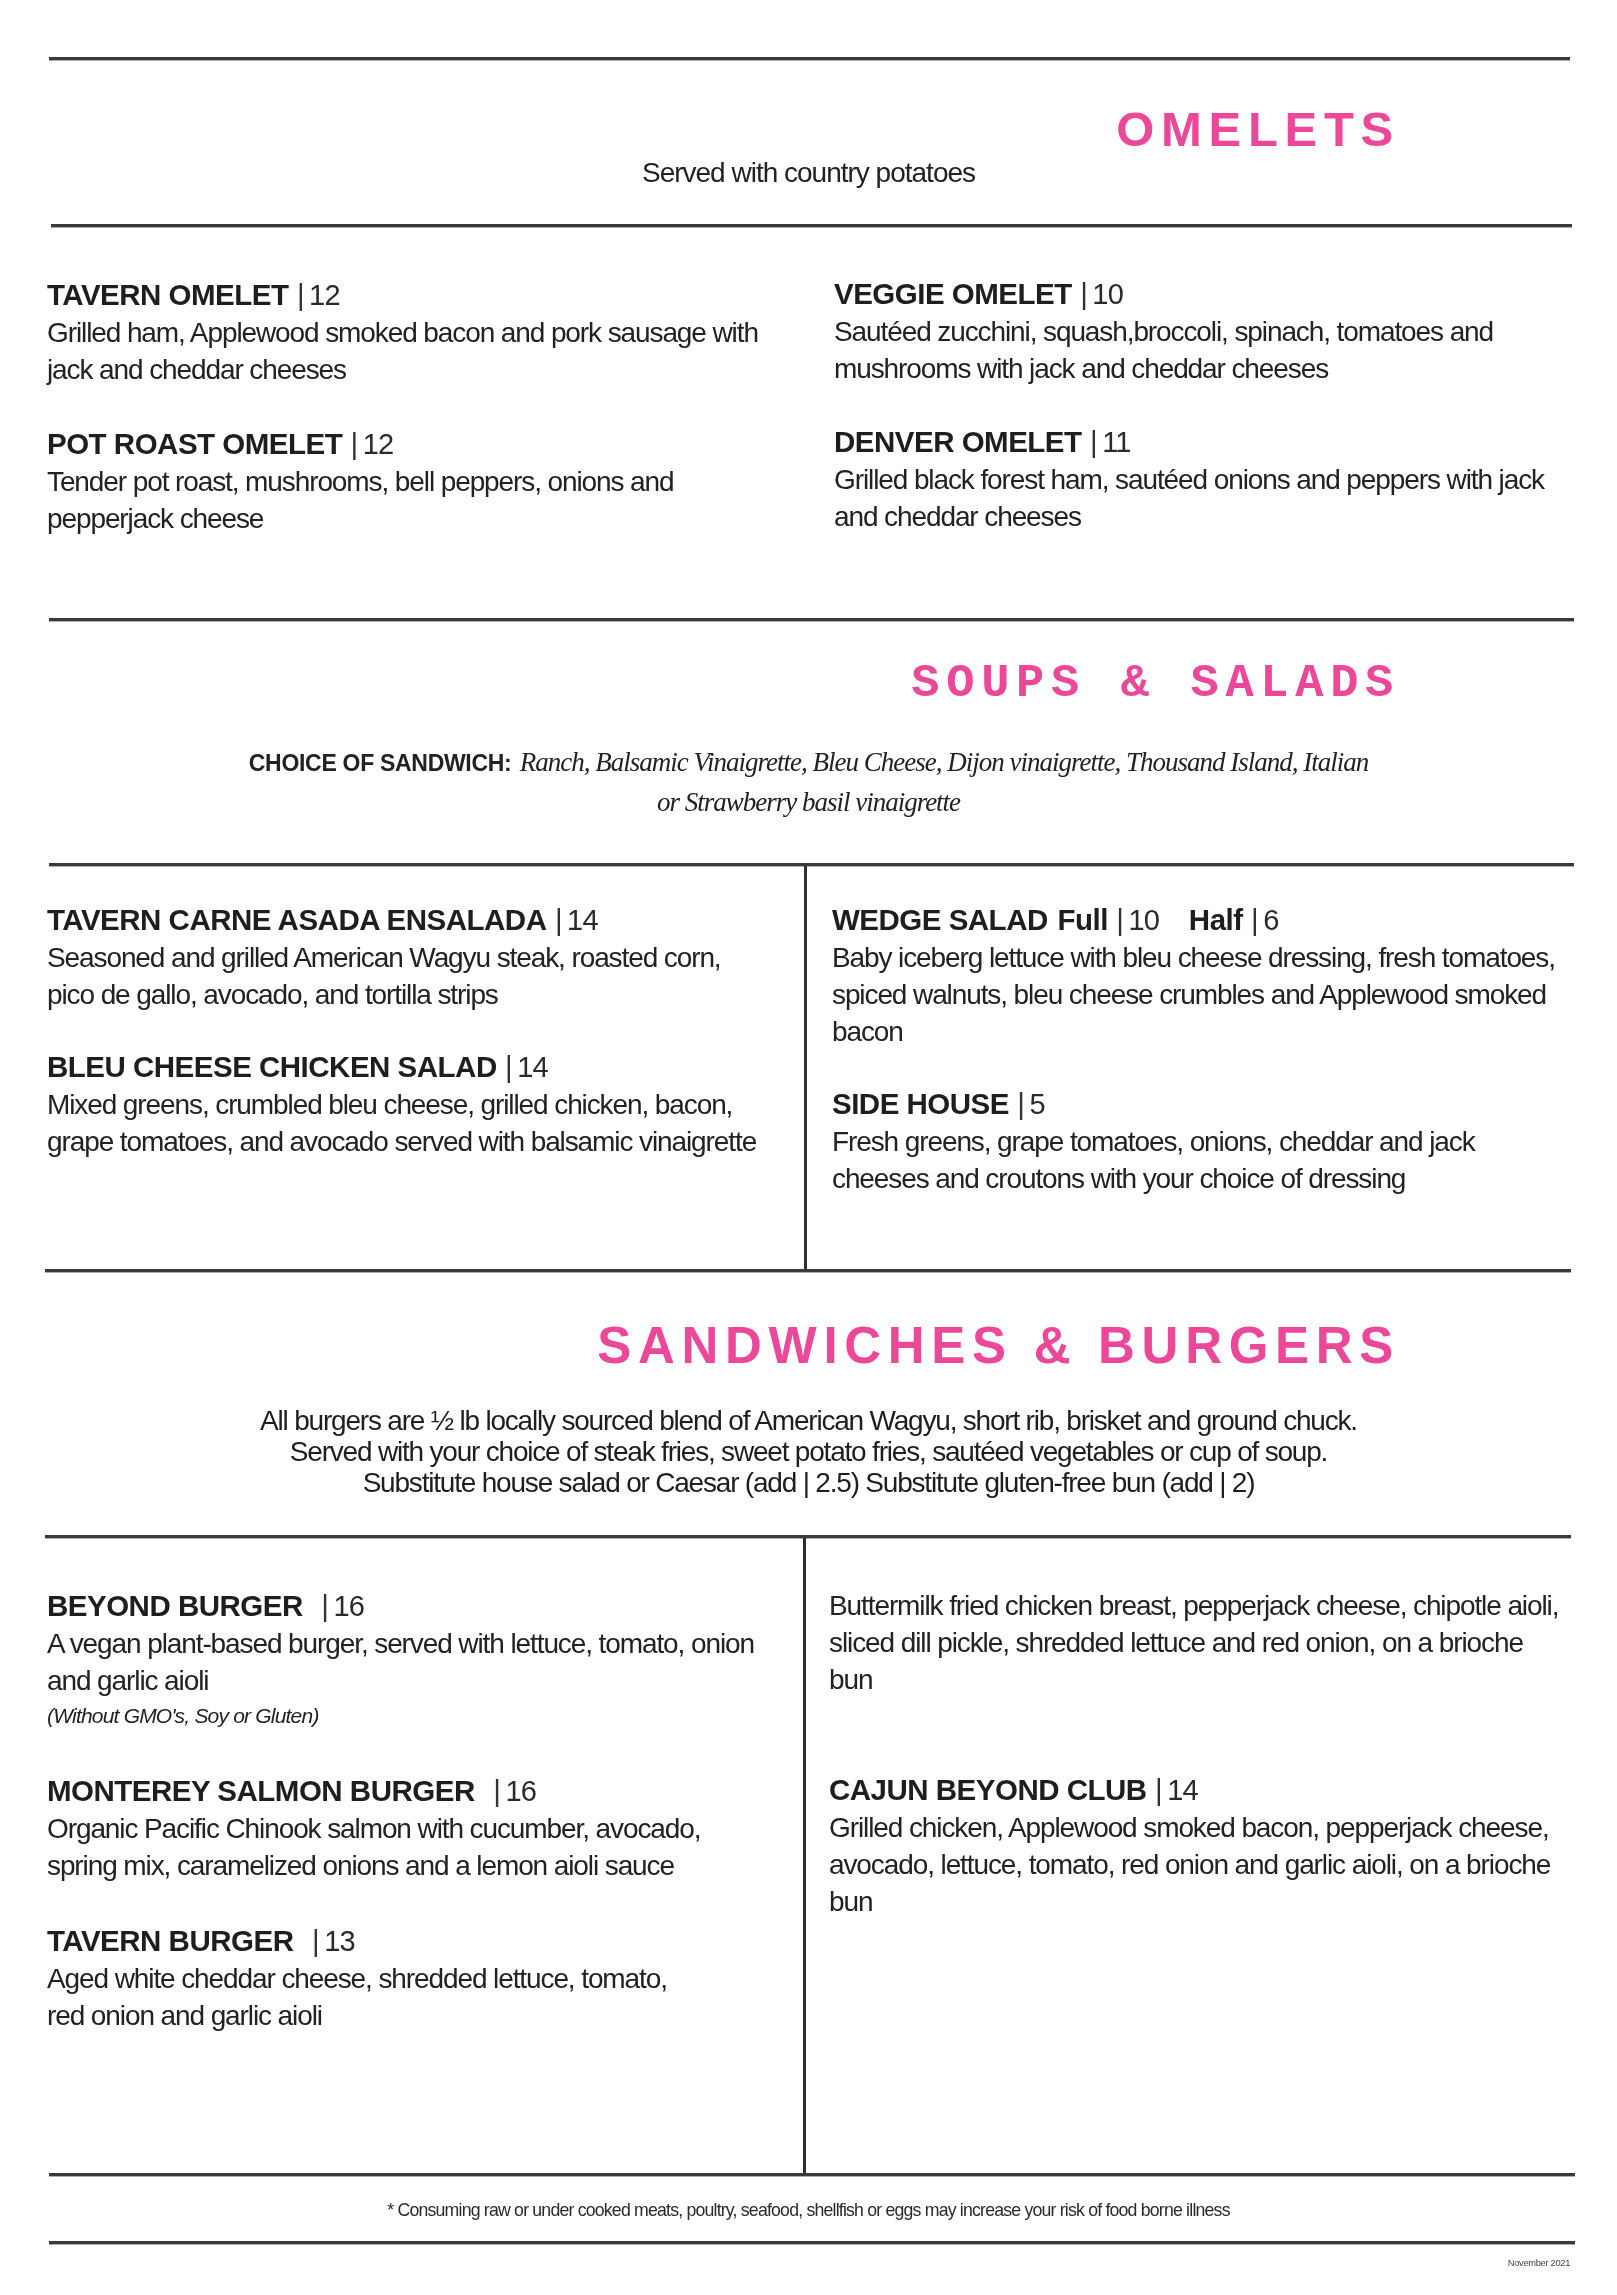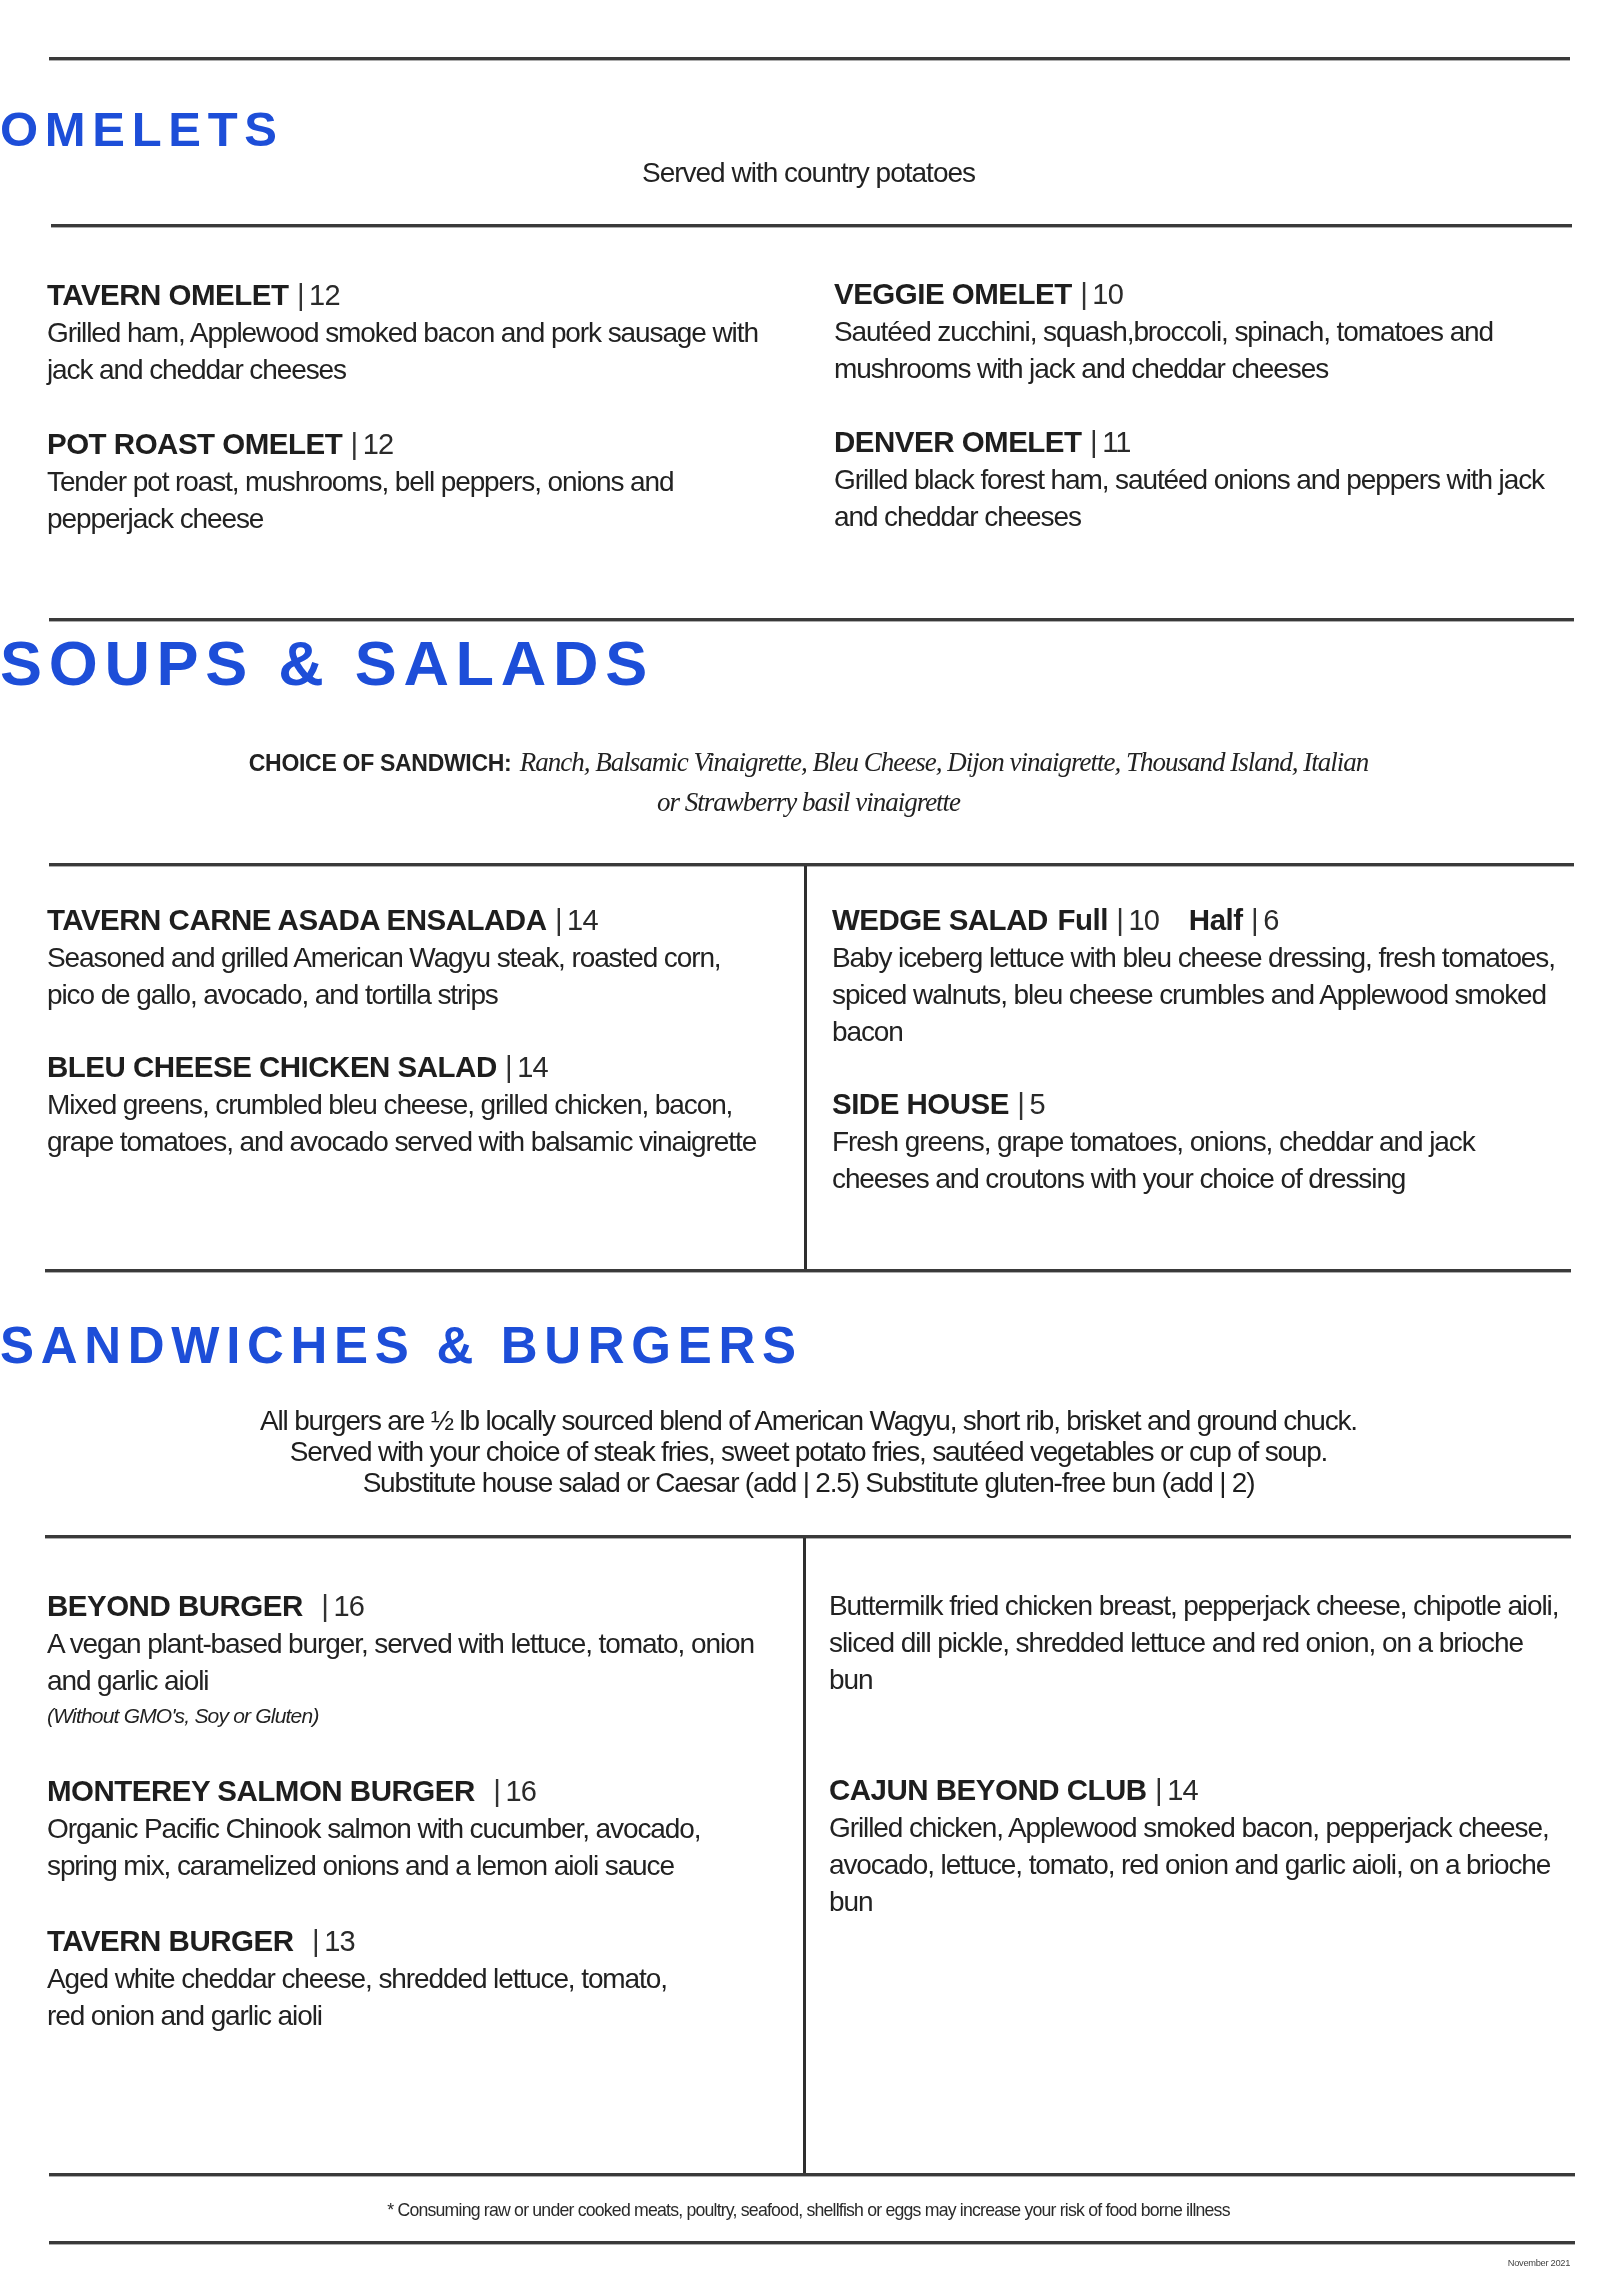--- a/index.html
+++ b/index.html
@@ -6,22 +6,22 @@
   body {
     width: 1617px; height: 2295px; position: relative; overflow: hidden;
     font-family: "Liberation Sans", sans-serif; color: #1f1f1f;
   }
   .hr {
     position: absolute; height: 3.4px; background: #3a3a3a;
     box-shadow: 0 0.8px 0 #9a9a9a;
   }
   .vr { position: absolute; width: 2.5px; background: #2e2e2e; }
   .section-title {
-    position: absolute; left: 0; width: 1400px; text-align: left;
-    font-weight: bold; letter-spacing: 6.7px; color: #1d4ed8;
+    position: absolute; left: 0; width: 1400px; text-align: right;
+    font-weight: bold; letter-spacing: 6.7px; color: #ec4899;
   }
   .subtitle {
     position: absolute; left: 0; width: 1617px; text-align: center;
     font-size: 28px; color: #222; letter-spacing: -1px;
   }
   .item { position: absolute; width: 716px; }
   .item-name {
     font-size: 29.5px; font-weight: bold; color: #1e1e1e;
     letter-spacing: -0.5px; line-height: 37px; white-space: nowrap;
   }
@@ -71,21 +71,21 @@
 <div class="item" style="left:834px; top:275px;">
   <div class="item-name"><span>VEGGIE OMELET</span><span class="sep">|</span><span class="price">10</span></div>
   <div class="item-desc" style="width:674px;">Sautéed zucchini, squash,broccoli, spinach, tomatoes and mushrooms with jack and cheddar cheeses</div>
 </div>
 <div class="item" style="left:834px; top:423px;">
   <div class="item-name"><span>DENVER OMELET</span><span class="sep">|</span><span class="price">11</span></div>
   <div class="item-desc" style="width:724px;">Grilled black forest ham, sautéed onions and peppers with jack and cheddar cheeses</div>
 </div>
 
 <div class="hr" style="left:49px; width:1525px; top:618px;"></div>
-<div class="section-title" style="top:627px; font-size:63px;">SOUPS &amp; SALADS</div>
+<div class="section-title" style="top:657px; font-size:47px;font-family:Liberation Mono, monospace;">SOUPS &amp; SALADS</div>
 <div class="dressings" style="top:743px;">
   <div><span class="label">CHOICE OF SANDWICH:</span><span class="list">Ranch, Balsamic Vinaigrette, Bleu Cheese, Dijon vinaigrette, Thousand Island, Italian</span></div>
   <div class="list">or Strawberry basil vinaigrette</div>
 </div>
 <div class="hr" style="left:49px; width:1525px; top:863px;"></div>
 <div class="vr" style="left:804px; top:866px; height:404px;"></div>
 
 <div class="item" style="left:47px; top:901px;">
   <div class="item-name"><span>TAVERN CARNE ASADA ENSALADA</span><span class="sep">|</span><span class="price">14</span></div>
   <div class="item-desc" style="width:699px;">Seasoned and grilled  American Wagyu steak, roasted corn, pico de gallo, avocado, and tortilla strips</div>

